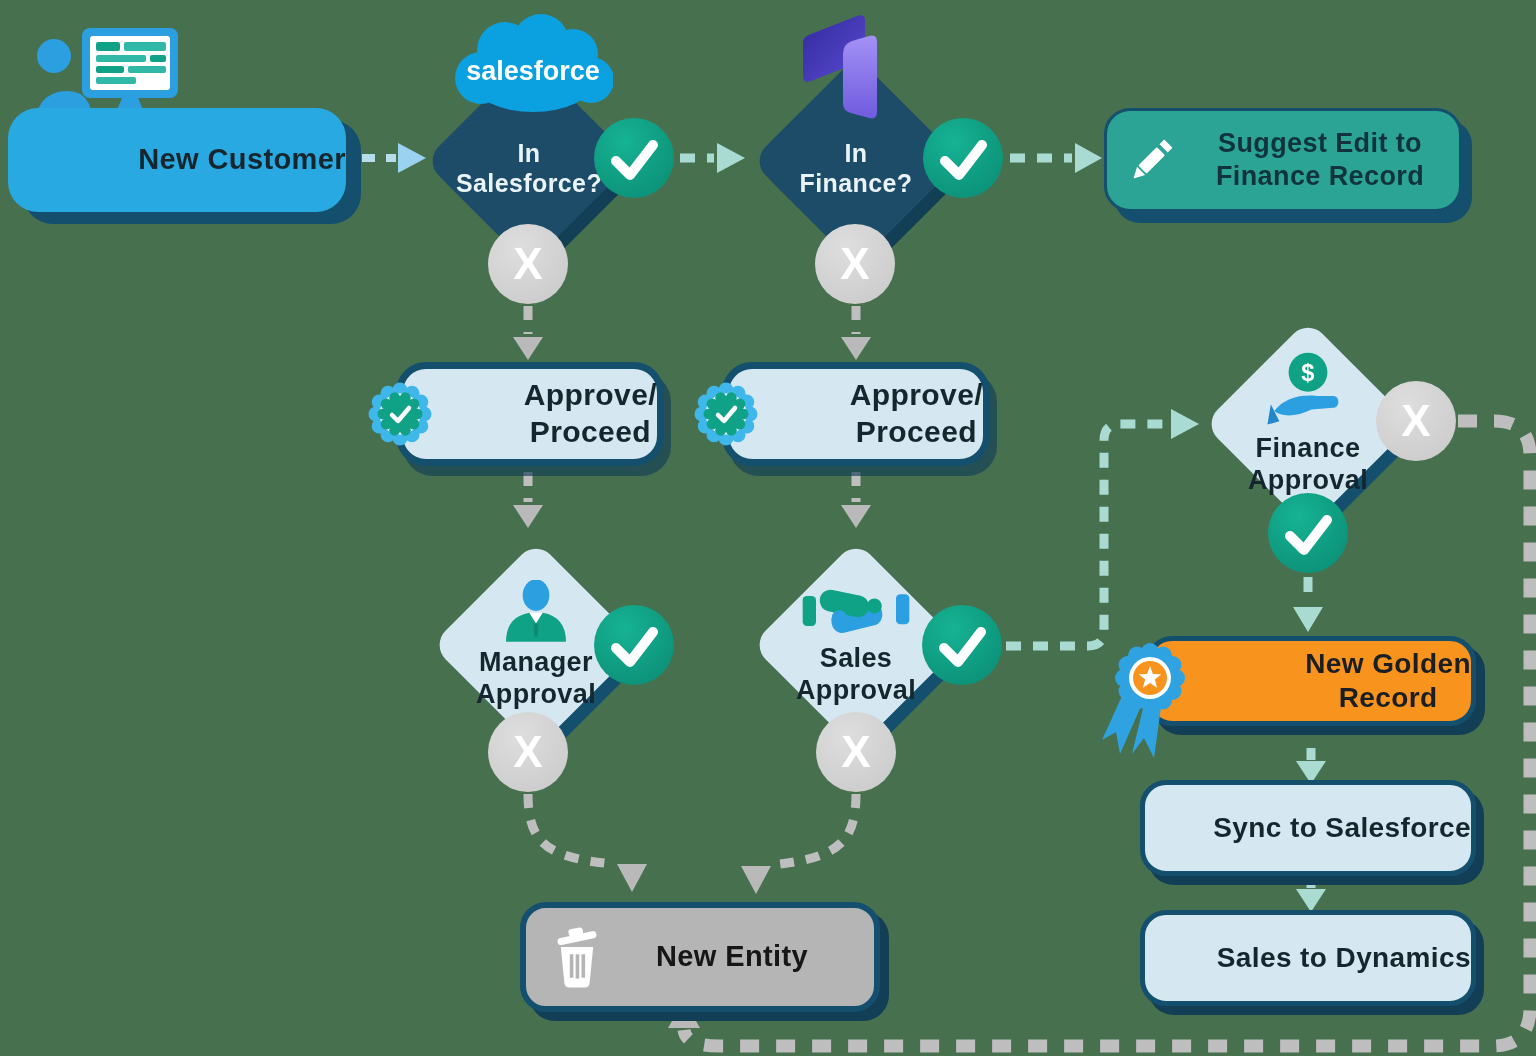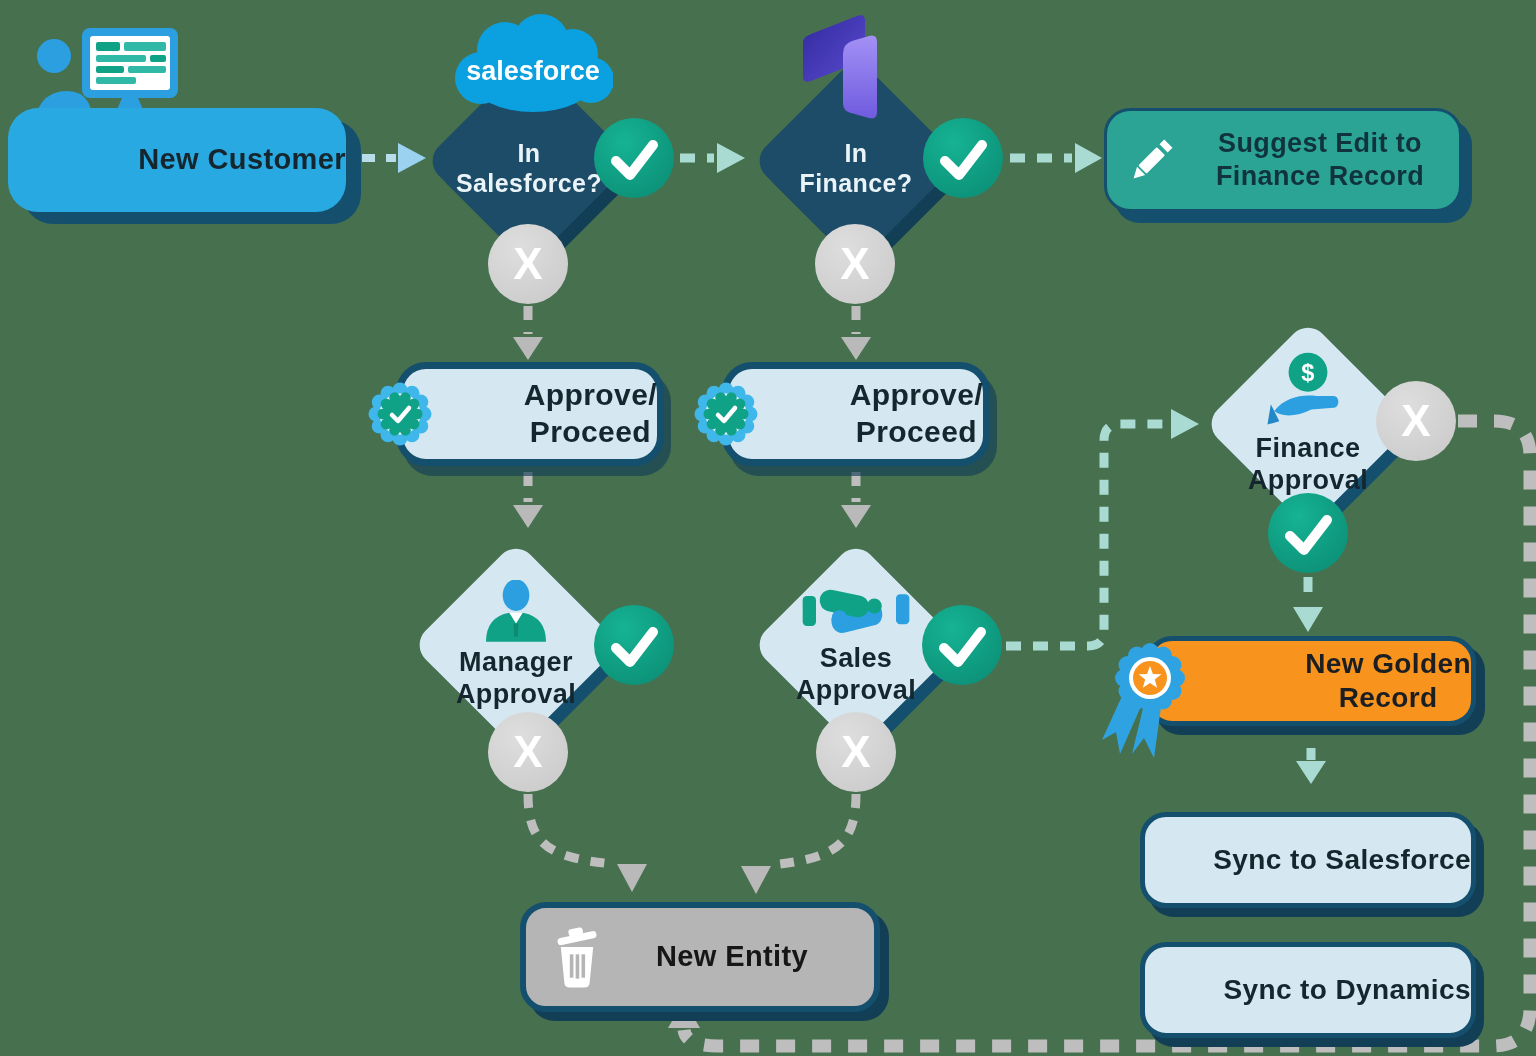--- a/index.html
+++ b/index.html
@@ -36,21 +36,21 @@
   #approve-left{left:396px;top:362px;}
   #approve-right{left:722px;top:362px;}
   #golden-record{
     left:1146px;top:636px;width:330px;height:90px;background:#F8941E;
     border:5px solid #14506E;border-radius:26px;box-shadow:9px 9px 0 #123E56;
     font-size:28px;color:#1C1F22;box-sizing:border-box;
   }
   .sync{
     left:1140px;width:336px;height:96px;background:#D5E8F1;
     border:5px solid #14506E;border-radius:26px;box-shadow:8px 9px 0 #123E56;
-    font-size:28px;box-sizing:border-box;margin-top:32px;
+    font-size:28px;box-sizing:border-box;
   }
   #sync-salesforce{top:780px;}
   #sync-dynamics{top:910px;}
   #rejected{
     left:520px;top:902px;width:360px;height:110px;background:#B5B5B5;
     border:6px solid #14506E;border-radius:26px;box-shadow:9px 9px 0 #123E56;
     font-size:29px;color:#161616;justify-content:flex-start;
     padding-left:24px;box-sizing:border-box;
   }
   .flex-lbl{flex:1;text-align:center;padding-right:14px;}
@@ -286,21 +286,21 @@
         <circle cx="-17" cy="0" r="5.5"></circle>
       <circle cx="-13.8" cy="-10" r="5.5"></circle>
         <circle cx="-5.3" cy="-16.2" r="5.5"></circle>
         <circle cx="5.3" cy="-16.2" r="5.5"></circle>
       <circle cx="13.8" cy="-10" r="5.5"></circle>
         <circle cx="0" cy="0" r="17"></circle>
     </g>
     <polyline points="-8,1 -2,7 9,-6" fill="none" stroke="#FFFFFF" stroke-width="4.5" stroke-linecap="round" stroke-linejoin="round"></polyline>
   </svg>
 
-  <div class="diamond light" style="left:412px;top:541px;">
+  <div class="diamond light" style="left:432px;top:541px;">
     <div class="d-shadow"></div>
     <div class="d-face"></div>
     <div class="d-content">
       <svg class="icon" width="80" height="62" viewBox="0 0 96 74">
         <ellipse cx="48" cy="18" rx="16" ry="19" fill="#2B9FE0"></ellipse>
         <path d="M12,74 Q12,44 40,39 L48,50 L56,39 Q84,44 84,74 Z" fill="#10A287"></path>
         <polygon points="40,39 56,39 48,52" fill="#FFFFFF"></polygon>
         <polygon points="45,52 51,52 50,68 46,68" fill="#0C8A72"></polygon>
       </svg>
       <span>Manager</span>
@@ -368,21 +368,21 @@
       <circle cx="0" cy="0" r="21" fill="#FFFFFF"></circle>
       <circle cx="0" cy="0" r="17" fill="#F8941E"></circle>
       <path d="M0,-12 L2.9,-4 L11.4,-3.7 L4.8,1.6 L7.1,9.7 L0,5 L-7.1,9.7 L-4.8,1.6 L-11.4,-3.7 L-2.9,-4 Z" fill="#FFFFFF"></path>
     </g>
   </svg>
 
   <div class="box sync" id="sync-salesforce">
     <span class="lbl">Sync to Salesforce</span>
   </div>
   <div class="box sync" id="sync-dynamics">
-    <span class="lbl">Sync to Dynamics</span>
+    <span class="lbl">Sales to Dynamics</span>
   </div>
 
   <div class="box" id="rejected">
     <svg width="54" height="64" viewBox="0 0 60 70">
       <g transform="rotate(-12 30 14)">
         <rect x="8" y="10" width="44" height="8" rx="4" fill="#FFFFFF"></rect>
         <rect x="22" y="3" width="16" height="8" rx="3" fill="#FFFFFF"></rect>
       </g>
       <path d="M12,24 L48,24 L44,64 Q43.5,69 38,69 L22,69 Q16.5,69 16,64 Z" fill="#FFFFFF"></path>
       <rect x="22" y="32" width="4" height="26" fill="#B5B5B5"></rect>

